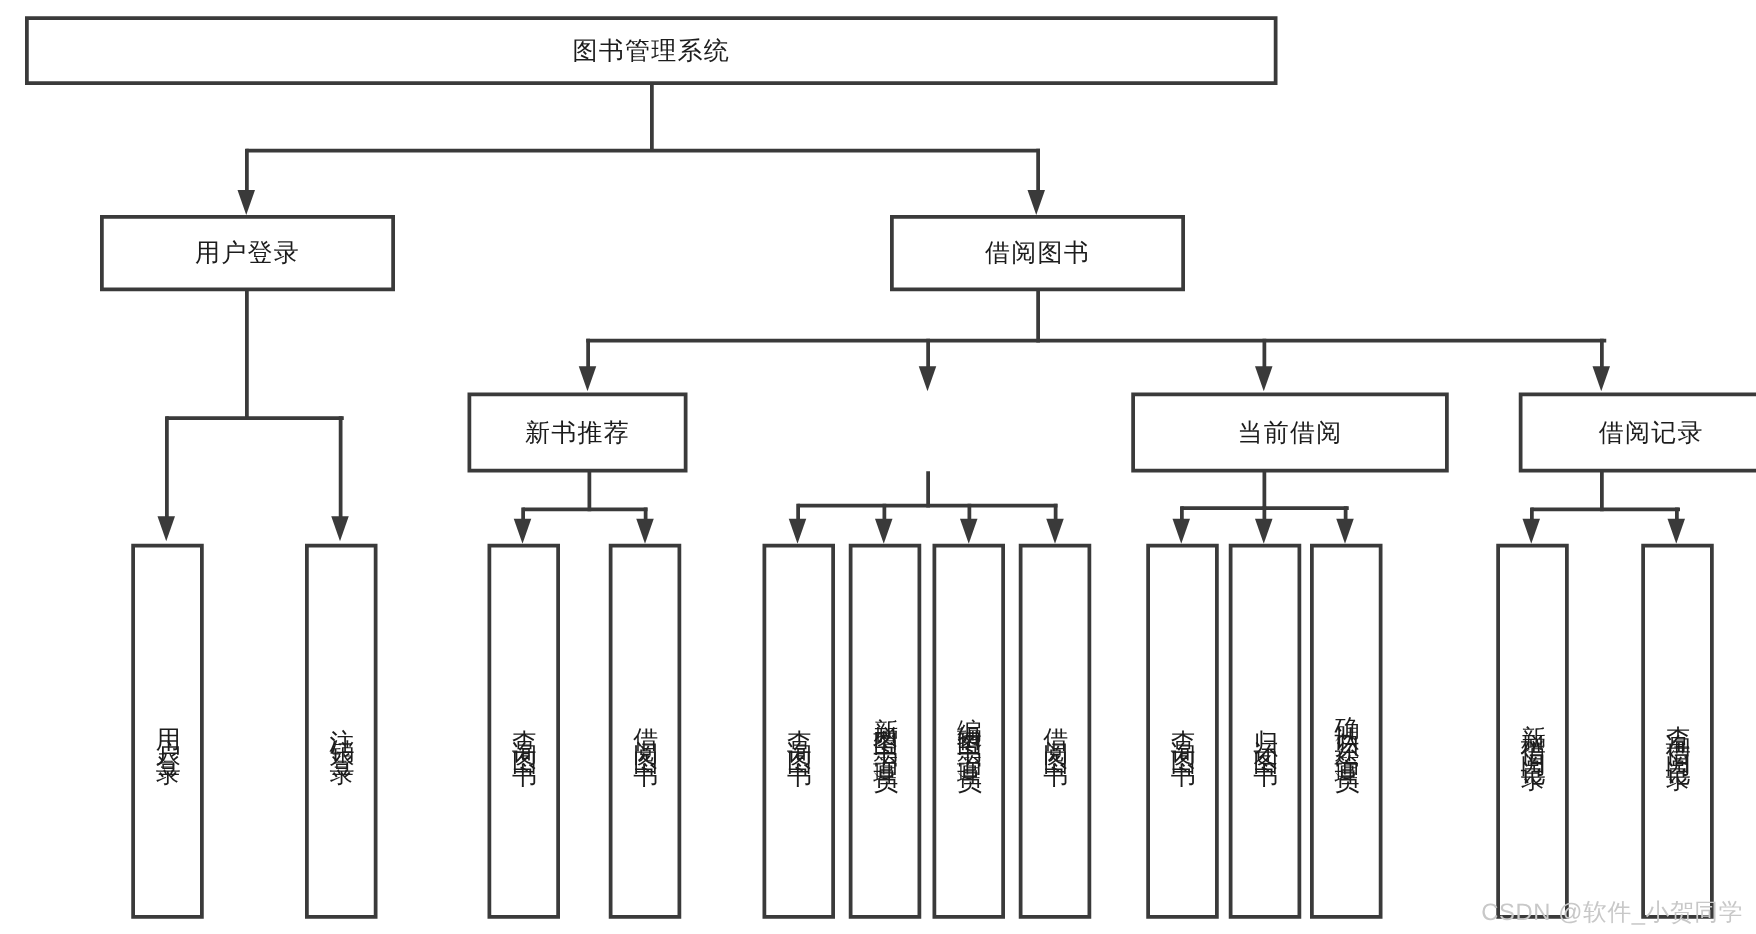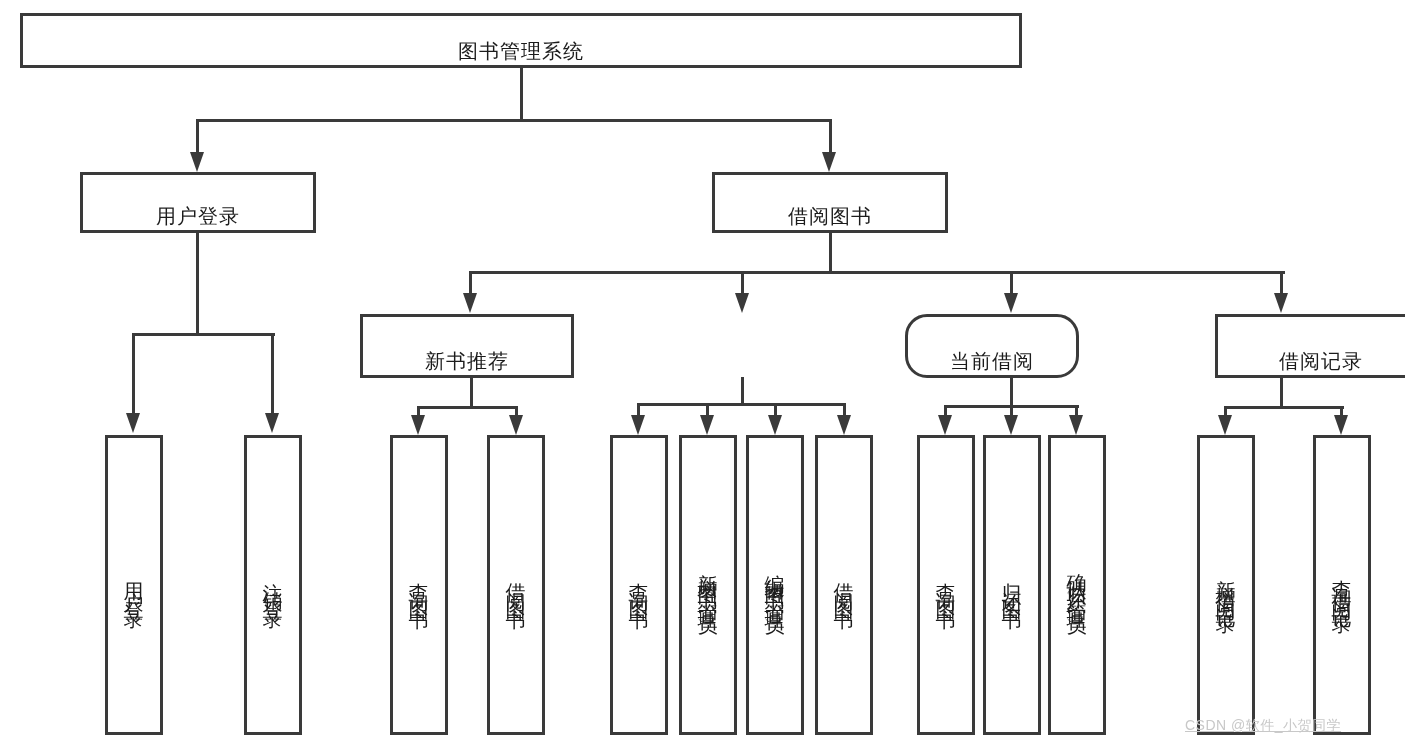--- a/index.html
+++ b/index.html
@@ -18,21 +18,21 @@
     height:747px;
     background:#ffffff;
     overflow:hidden;
   }
   .box{
     position:absolute;
     box-sizing:border-box;
     border:3px solid var(--line);
     background:#ffffff;
     display:flex;
-    align-items:flex-end;
+    align-items:center;
     justify-content:center;
     font-size:20px;
     color:var(--text);
     letter-spacing:1px;
   }
   .vbox{
     position:absolute;
     box-sizing:border-box;
     border:3px solid var(--line);
     background:#ffffff;
@@ -57,26 +57,25 @@
     position:absolute;
     width:0;height:0;
     border-left:7px solid transparent;
     border-right:7px solid transparent;
     border-top:20px solid var(--line);
   }
   .watermark{
     position:absolute;
     left:1185px;
     top:717px;
-    font-size:14px;
+    font-size:19px;
     color:var(--wm);
     z-index:10;
     white-space:nowrap;
     letter-spacing:0.5px;
-    text-decoration:underline;
   }
 </style>
 </head>
 <body>
 
 <div id="canvas">
 
   <div class="box" style="left:20px;top:13px;width:1002px;height:55px;">
     <span>图书管理系统</span>
   </div>
@@ -107,24 +106,24 @@
   <div class="hline" style="left:469px;top:271px;width:816px;"></div>
   <div class="vline" style="left:469px;top:271px;height:24px;"></div>
   <div class="arrow" style="left:463px;top:293px;"></div>
   <div class="vline" style="left:741px;top:271px;height:24px;"></div>
   <div class="arrow" style="left:735px;top:293px;"></div>
   <div class="vline" style="left:1010px;top:271px;height:24px;"></div>
   <div class="arrow" style="left:1004px;top:293px;"></div>
   <div class="vline" style="left:1280px;top:271px;height:24px;"></div>
   <div class="arrow" style="left:1274px;top:293px;"></div>
 
-  <div class="box" style="left:360px;top:314px;width:214px;height:64px;">
+  <div class="box" style="left:374px;top:314px;width:176px;height:64px;">
     <span>新书推荐</span>
   </div>
-  <div class="box" style="left:905px;top:314px;width:174px;height:64px;border-radius:22px;">
+  <div class="box" style="left:905px;top:314px;width:254px;height:64px;">
     <span>当前借阅</span>
   </div>
   <div class="box" style="left:1175px;top:314px;width:212px;height:64px;margin-left:40px;">
     <span>借阅记录</span>
   </div>
 
   <div class="vline" style="left:470px;top:377px;height:32px;"></div>
   <div class="hline" style="left:418px;top:406px;width:100px;"></div>
   <div class="vline" style="left:417px;top:406px;height:11px;"></div>
   <div class="arrow" style="left:411px;top:415px;"></div>

